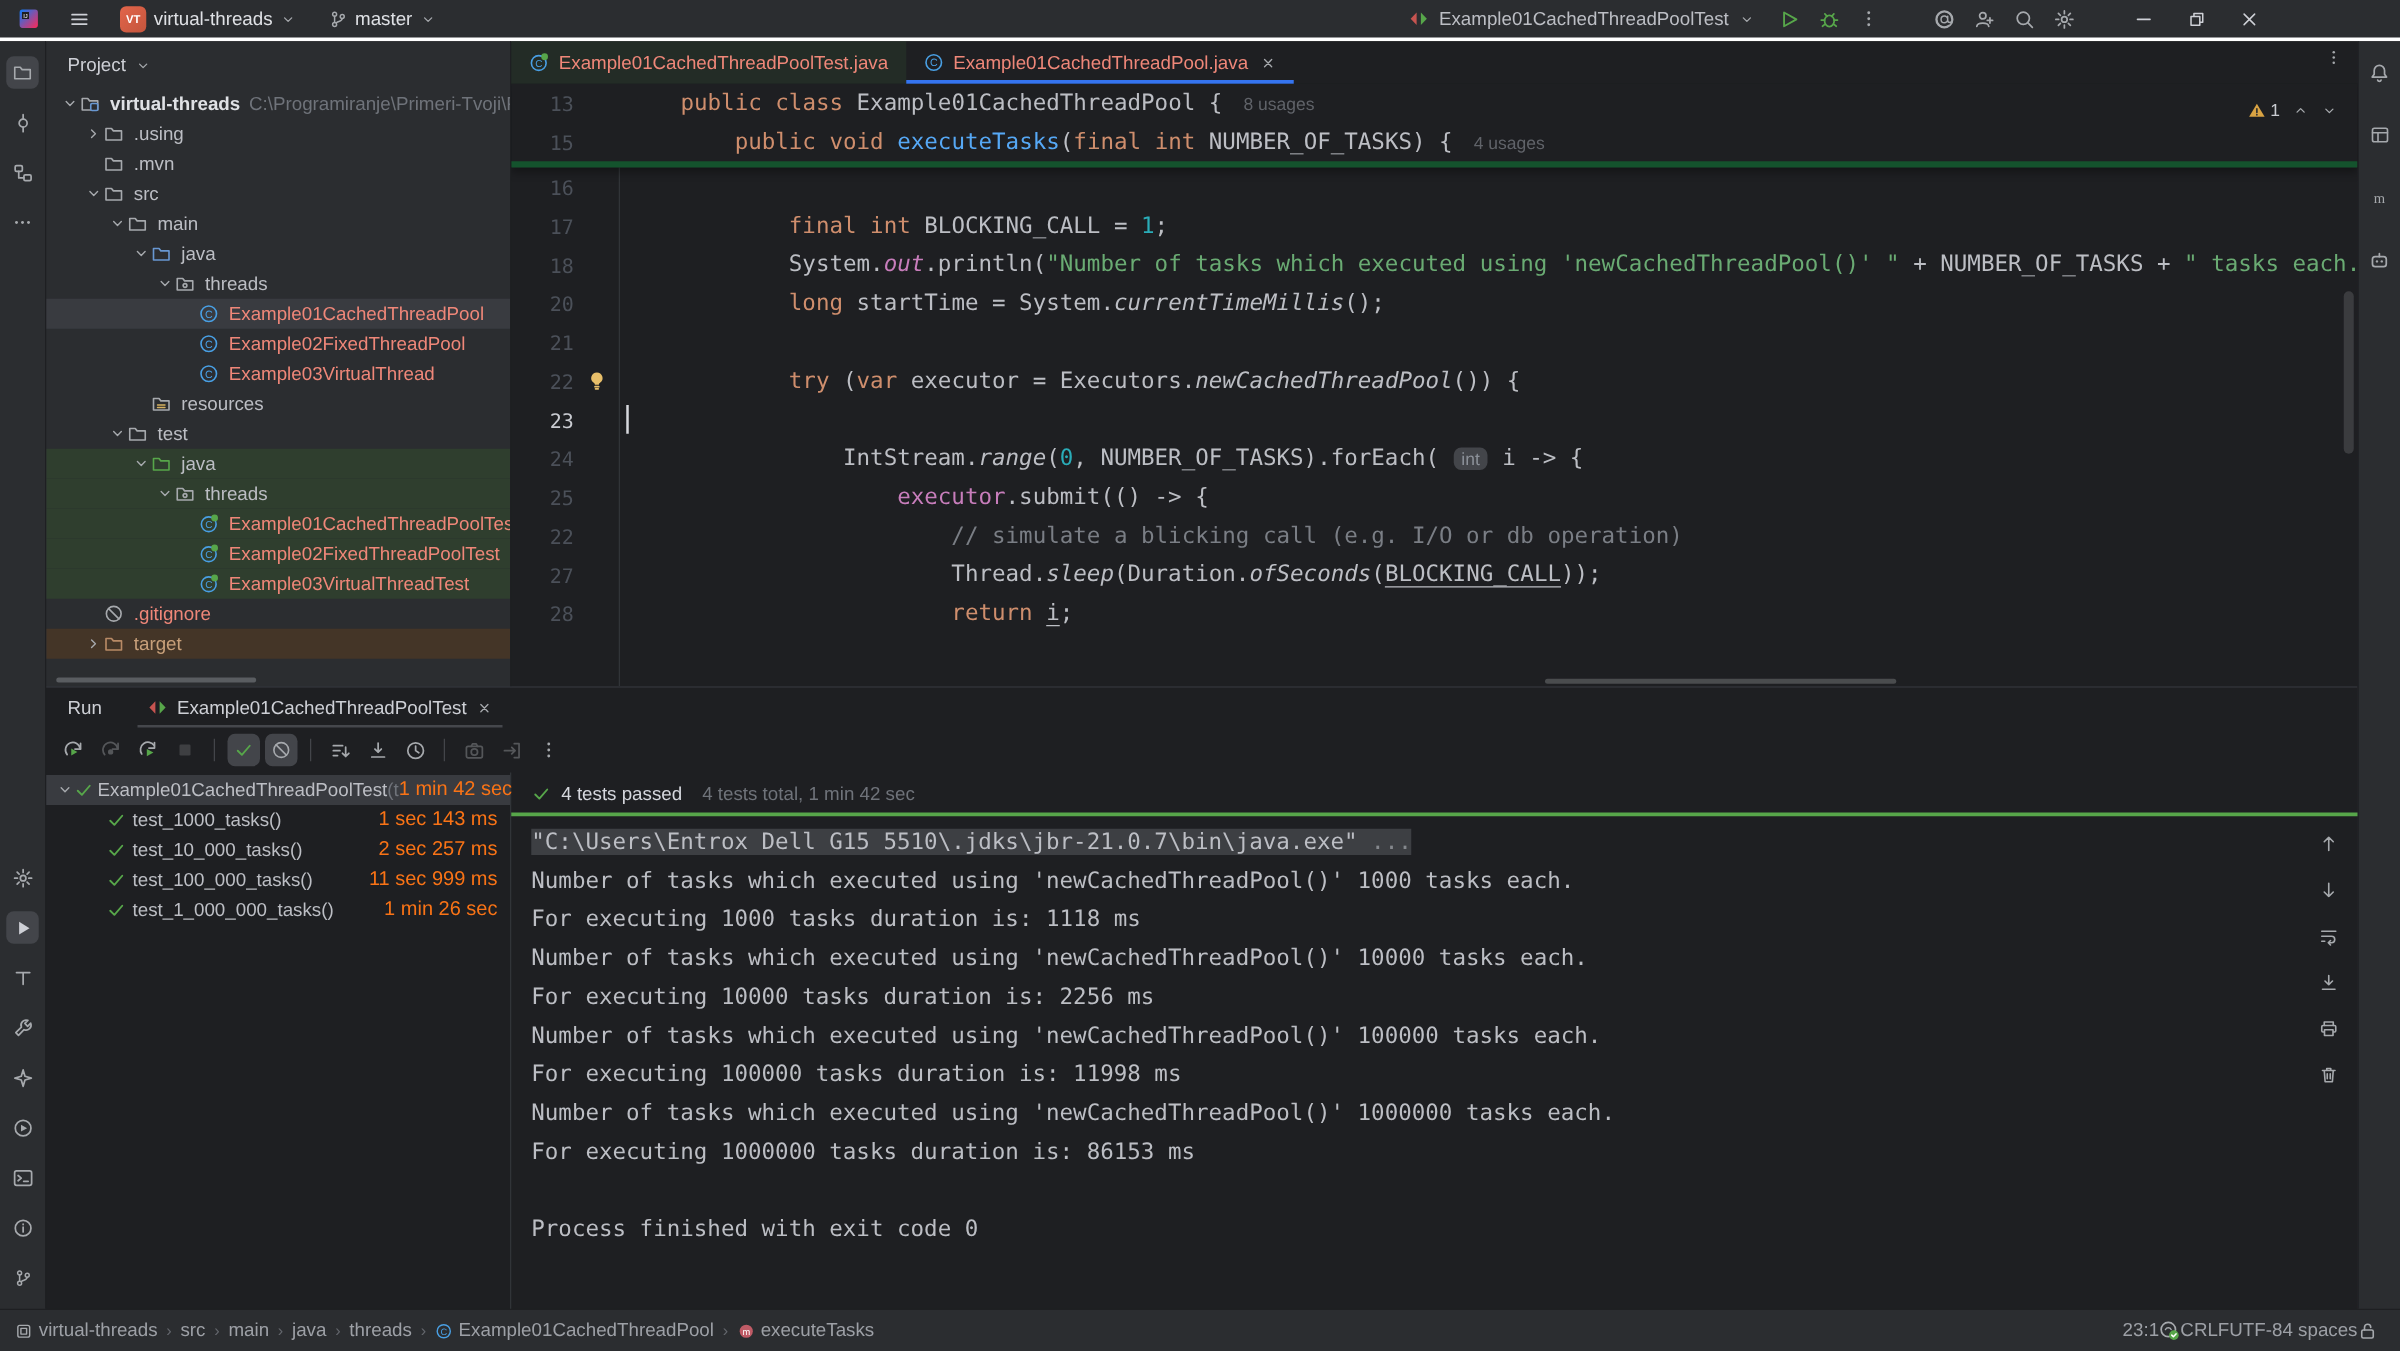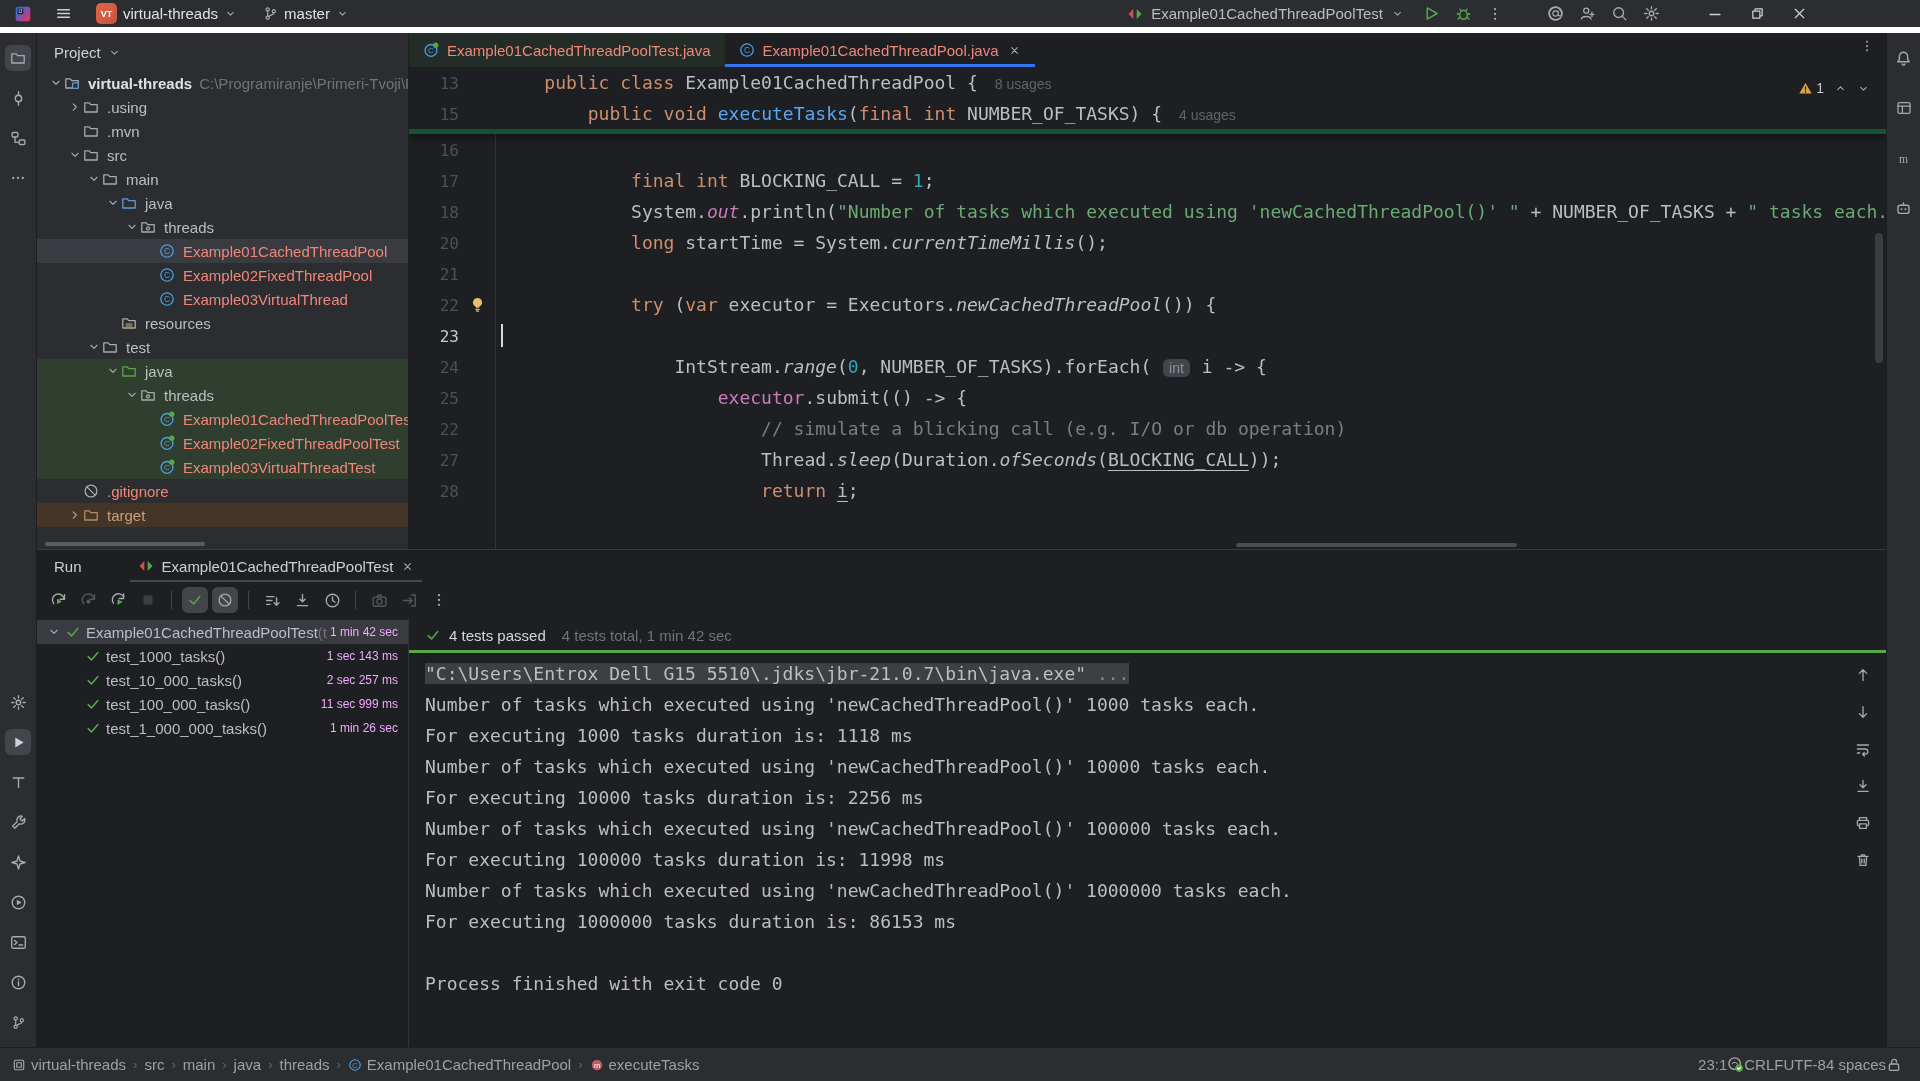--- a/index.html
+++ b/index.html
@@ -4,21 +4,21 @@
 <style>
   *{margin:0;padding:0;box-sizing:border-box}
   html,body{width:1920px;height:1081px;overflow:hidden}
   body{background:#1e1f22;color:#bcbec4;font-family:"Liberation Sans",sans-serif;font-size:15px;-webkit-font-smoothing:antialiased}
   .ic{display:block}
   .icn{display:flex;align-items:center;justify-content:center;width:26px;height:26px;border-radius:6px;flex:none}
   .icn.act{background:#43454a}
   .icn.dim{opacity:.4}
   .icn.tgl{background:#43454a}
   
-  .titlebar{height:33px;background:#2b2d30;display:flex;align-items:center;border-bottom:6px solid #ffffff;padding-left:10px}
+  .titlebar{height:33px;background:#2b2d30;display:flex;align-items:center;border-bottom:3px solid #ffffff;padding-left:10px}
   .tb-left{display:flex;align-items:center;gap:14px}
   .tb-label{color:#dfe1e5;font-size:15px}
   .chip{width:21px;height:21px;border-radius:5px;background:linear-gradient(135deg,#e2654a,#c4553d);color:#fff;font-size:9px;font-weight:bold;display:flex;align-items:center;justify-content:center}
   .dd{display:flex;align-items:center;gap:6px;padding:3px 6px;border-radius:6px;cursor:default}
   .tb-right{margin-left:auto;display:flex;align-items:center;gap:8px;padding-right:104px}
   .tb-group{display:flex;align-items:center;gap:6px;margin-right:26px}
   .runcfg{display:flex;align-items:center;gap:8px;color:#bcbec4;margin-right:6px}
   .win{width:34px;height:26px;display:flex;align-items:center;justify-content:center}
   
   .main{display:flex;height:1014px}
@@ -68,34 +68,34 @@
   .tk-h{background:#43454a;color:#8c9199;border-radius:6px;padding:1px 6px;font-family:"Liberation Sans",sans-serif;font-size:14px;margin:0 1px}
   .tk-g{color:#606369;font-family:"Liberation Sans",sans-serif;font-size:14px;margin-left:6px}
   .caret{position:absolute;left:6px;top:4px;width:2px;height:23px;background:#d6d8dd}
   .inspect{position:absolute;top:6px;right:16px;display:flex;align-items:center;gap:10px;z-index:5;font-family:"Liberation Sans",sans-serif}
   .inspect .wcount{color:#c9cbd1;font-size:14px;margin-left:3px}
   .vthumb{position:absolute;right:3px;top:166px;width:8px;height:130px;border-radius:4px;background:#4b4d50;opacity:.65;z-index:4}
   .ehthumb{position:absolute;bottom:2px;left:56%;width:19%;height:4px;border-radius:2px;background:#55575a;opacity:.8;z-index:4}
   
   .runpanel{flex:1;background:#1e1f22;border-top:1px solid #393b40;display:flex;flex-direction:column;min-height:0}
   .rp-head{height:32px;display:flex;align-items:center;padding-left:17px;flex:none}
-  .rp-title{color:#ced0d6;margin-right:48px}
+  .rp-title{color:#ced0d6;margin-right:28px}
   .rp-tab{display:flex;align-items:center;gap:8px;color:#ced0d6;position:relative;padding:0 8px;height:100%}
   .rp-tab::after{content:"";position:absolute;left:0;right:0;bottom:0;height:2px;background:#45474c}
   .rp-tools{height:36px;display:flex;align-items:center;gap:4px;padding-left:8px;flex:none}
   .vsep{width:1px;height:18px;background:#43454a;margin:0 6px}
   .rp-body{flex:1;display:flex;min-height:0}
   .tests{width:372px;min-width:372px;border-right:1px solid #313438;padding-top:2px}
   .trr{height:24px;display:flex;align-items:center;white-space:nowrap;padding-right:10px}
   .trr.sel{background:#393b40}
   .trr .chev{width:18px;display:flex;justify-content:center}
   .trr .tic{width:20px;display:flex;justify-content:center;margin-right:3px}
   .trr .tname{color:#bcbec4}
   .trr .tsuf{color:#6f737a}
-  .trr .tdur{margin-left:auto;color:#f0abfc;font-size:12px}
+  .trr .tdur{margin-left:auto;color:#f97316;font-size:16px}
   .console{flex:1;min-width:0;position:relative;padding:4px 0 0 16px}
   .csum{height:26px;display:flex;align-items:center;gap:8px}
   .csum .ok{color:#d5d7dd}
   .csum .detail{color:#6f737a;margin-left:8px}
   .cbar{height:3px;background:var(--green);margin:2px 0 10px -16px}
   .conline{height:31px;font-family:"DejaVu Sans Mono",monospace;font-size:18px;white-space:pre;color:#bcbec4}
   .consel{background:#3d3f43}
   .cfold{color:#85888d}
   .con-icons{position:absolute;top:44px;right:10px;display:flex;flex-direction:column;gap:11px;align-items:center}
   

